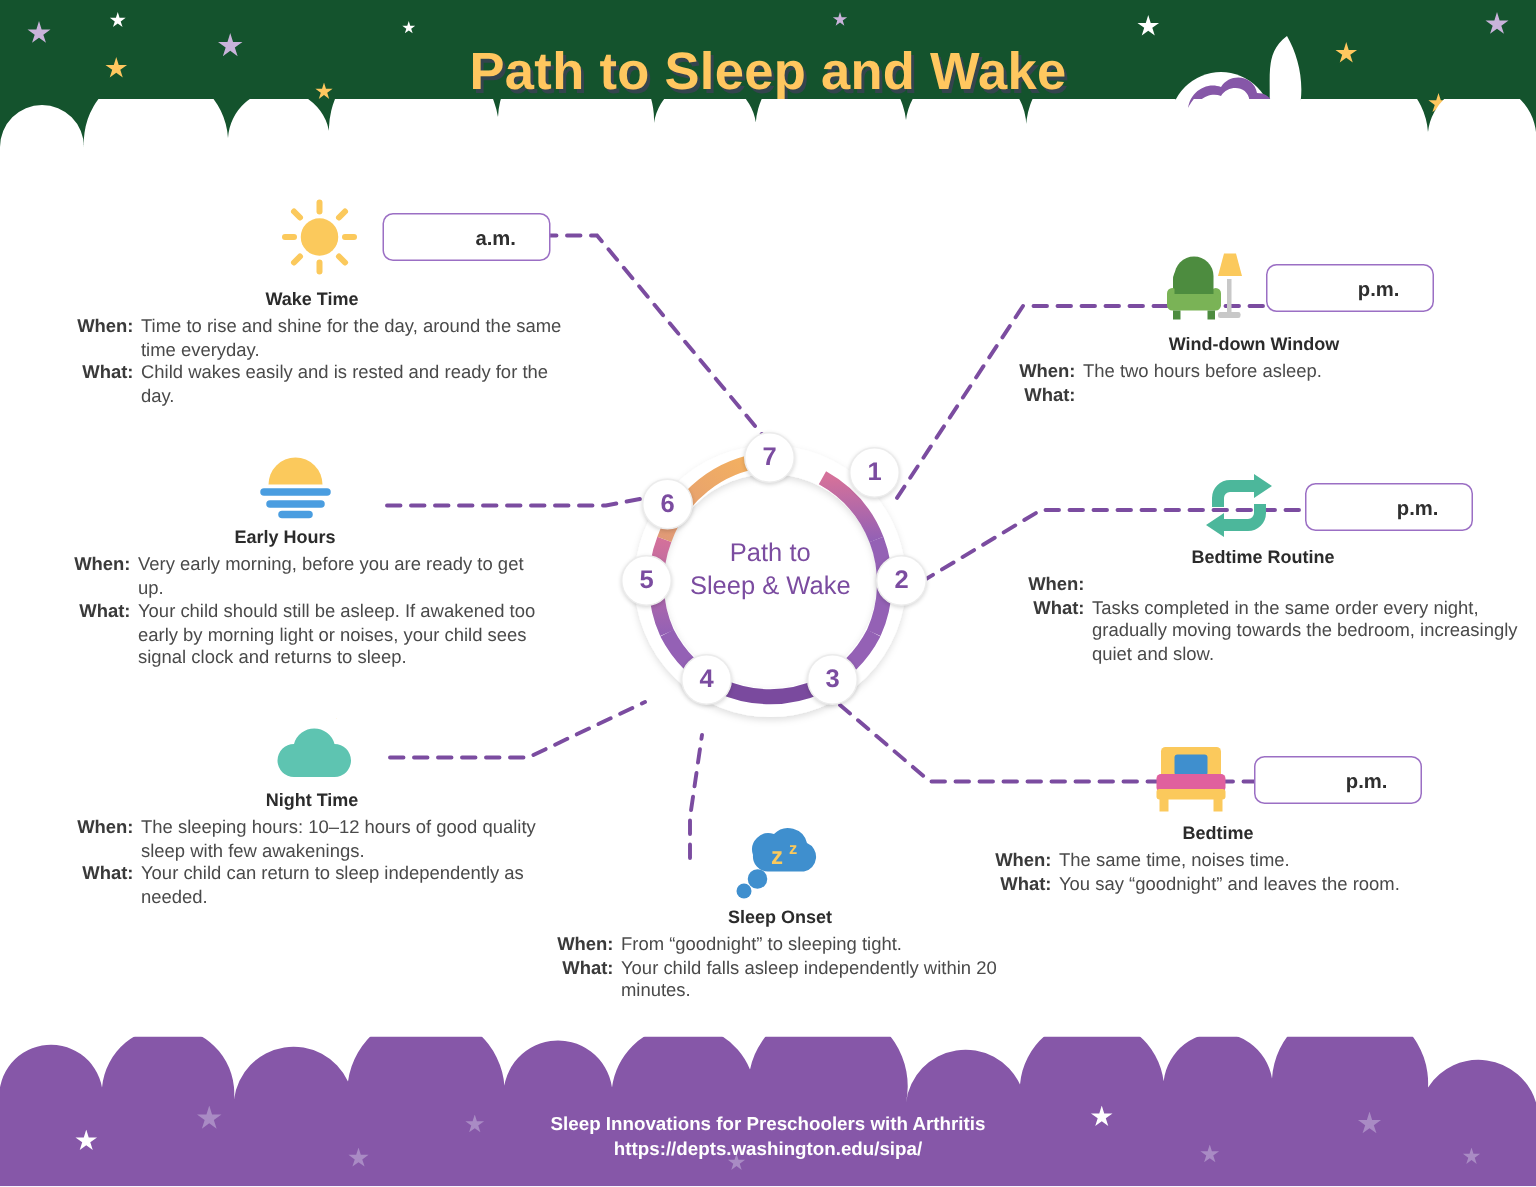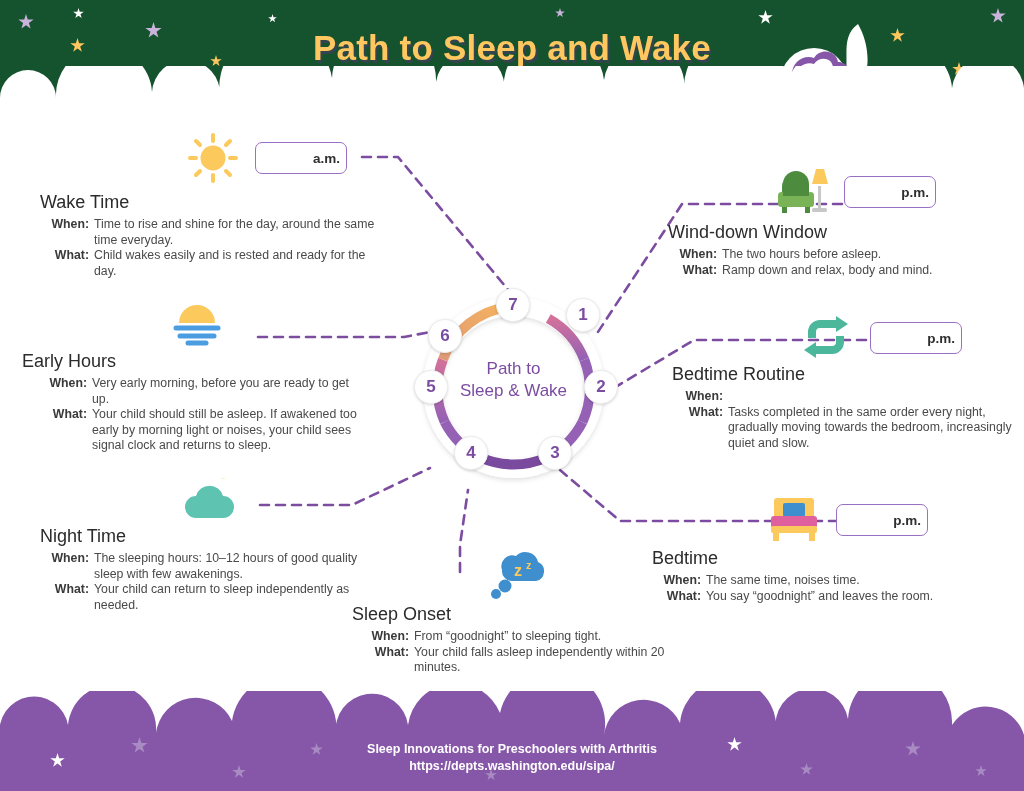--- a/index.html
+++ b/index.html
@@ -95,36 +95,36 @@
 
   
   .connectors { position: absolute; left: 0; top: 0; width: 1024px; height: 791px; pointer-events: none; }
 
   
   .block { position: absolute; }
   .block-head { position: relative; height: 62px; }
   .icon-box { position: absolute; }
   .timebox {
     position: absolute;
-    width: 92px; height: 32px;
+    width: 112px; height: 32px;
     border: 1.6px solid #9b6fc4;
     border-radius: 7px;
     background: #ffffff;
     display: flex;
     align-items: center;
     justify-content: flex-end;
-    padding-right: 6px;
+    padding-right: 22px;
     font-size: 13.5px;
     font-weight: bold;
     color: #2f2f2f;
   }
   .block-title {
-    text-align: left;
-    font-size: 18px;
-    font-weight: normal;
+    text-align: center;
+    font-size: 12px;
+    font-weight: bold;
     color: #2b2b2b;
     margin-bottom: 4px;
     white-space: nowrap;
   }
   .rows { font-size: 12.3px; line-height: 15.6px; color: #4a4a4a; }
   .row { display: flex; margin-bottom: 0px; }
   .row-label {
     font-weight: bold;
     color: #3a3a3a;
     text-align: right;
@@ -340,21 +340,20 @@
     </div>
   </div>
   <div class="block-title">Wind-down Window</div>
   <div class="rows">
     <div class="row">
       <span class="row-label" style="width:54px;">When:</span>
       <span class="row-text">The two hours before asleep.</span>
     </div>
     <div class="row">
       <span class="row-label" style="width:54px;">What:</span>
-      <span class="row-text">Ramp down and relax, body and mind.</span>
     </div>
   </div>
 </div>
 
 <div class="block" style="left:672px; top:312px; width:340px;">
   <div class="block-head" style="height:52px;">
     <div class="icon-box" style="left:128px; top:4px;">
       <svg width="52" height="42" viewBox="0 0 52 42">
         <path d="M8 16 A12 12 0 0 1 20 4 L36 4 L36 0 L48 8 L36 16 L36 12 L20 12 A4 4 0 0 0 16 16 L16 22 L8 22 Z" fill="#4cb79b"></path>
         <path d="M44 26 A12 12 0 0 1 32 38 L16 38 L16 42 L4 34 L16 26 L16 30 L32 30 A4 4 0 0 0 36 26 L36 20 L44 20 Z" fill="#4cb79b"></path>

